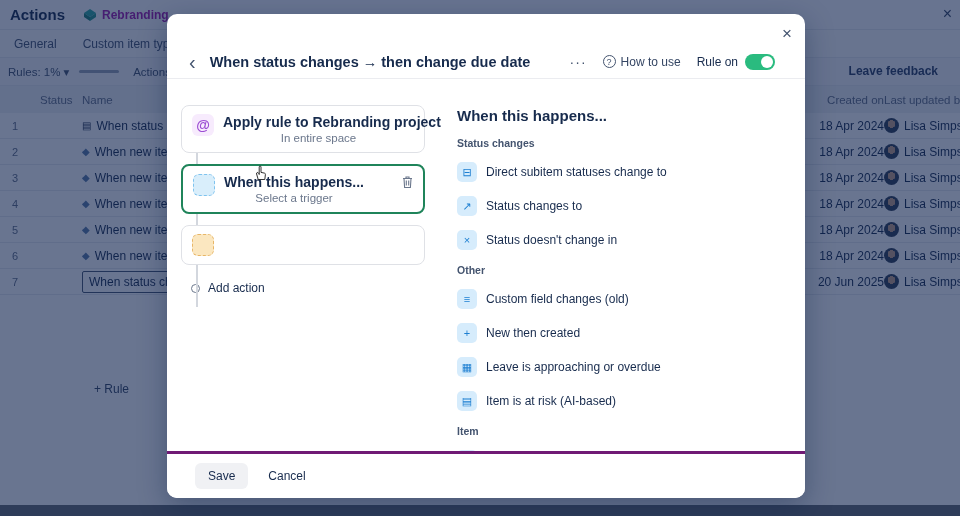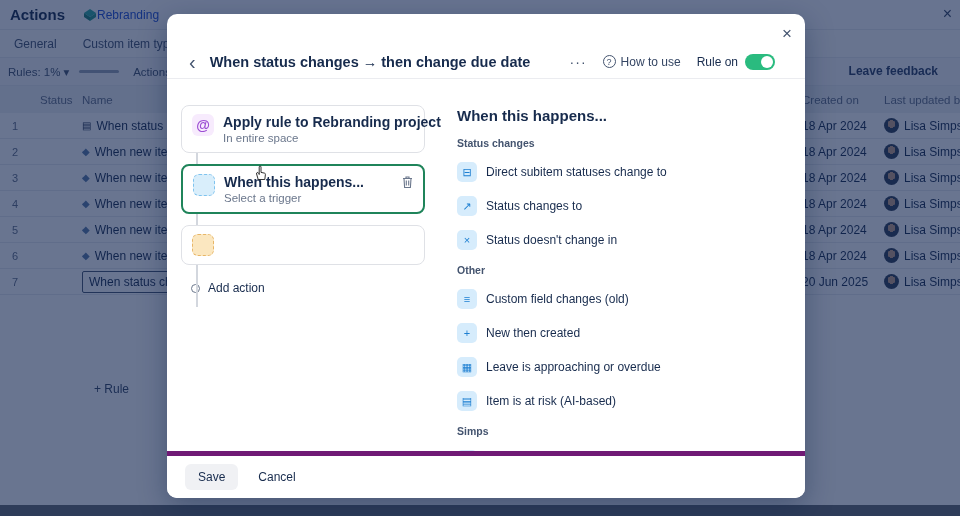--- a/index.html
+++ b/index.html
@@ -3,36 +3,36 @@
 <meta charset="utf-8">
 <style>
   * { margin:0; padding:0; box-sizing:border-box; }
   html,body { width:960px; height:516px; overflow:hidden; }
   body { font-family:"Liberation Sans", sans-serif; background:#fff; position:relative; }
 
   
   .bg { position:absolute; inset:0; z-index:0; background:#fff; }
   .topbar { position:absolute; left:0; top:0; width:960px; height:30px; background:#fdfdfe; border-bottom:1px solid #e7e9ee; display:flex; align-items:center; }
   .app-title { font-size:15px; font-weight:bold; color:#172b4d; margin-left:10px; }
-  .chip { display:flex; align-items:center; margin-left:18px; font-size:12px; color:#1d4ed8; }
+  .chip { display:flex; align-items:center; gap:5px; margin-left:18px; font-size:12px; color:#a21caf;font-weight:bold; }
   .bg-close { position:absolute; right:8px; top:5px; font-size:16px; color:#344563; cursor:default; }
   .tabsrow { position:absolute; left:0; top:30px; width:960px; height:27px; background:#fbfbfc; display:flex; align-items:center; gap:26px; padding-left:14px; font-size:12px; color:#44546f; }
   .controls { position:absolute; left:0; top:57px; width:960px; height:29px; background:#f6f7f9; border-top:1px solid #e7e9ee; border-bottom:1px solid #e7e9ee; display:flex; align-items:center; font-size:11.5px; color:#44546f; }
   .usage-rules { margin-left:8px; display:flex; align-items:center; gap:3px; }
   .usage-track { width:40px; height:3px; border-radius:2px; background:#99a3b5; margin-left:10px; }
   .usage-actions { margin-left:14px; white-space:nowrap; }
   .leave-feedback { position:absolute; right:22px; top:64px; font-size:12px; font-weight:bold; color:#2c3e63; }
 
   .table { position:absolute; left:0; top:86px; width:960px; }
   .thead { height:27px; background:#f0f1f4; display:flex; align-items:center; font-size:11.5px; color:#626f86; }
   .trow { height:26px; display:flex; align-items:center; border-bottom:1px solid #e8eaee; font-size:12px; color:#172b4d; background:#fff; }
   .c-num { width:30px; text-align:center; color:#626f86; font-size:11px; flex:none; }
   .c-status { width:52px; flex:none; padding-left:12px; }
   .c-name { width:720px; flex:none; display:flex; align-items:center; gap:5px; white-space:nowrap; overflow:hidden; }
-  .c-created { width:82px; flex:none; white-space:nowrap; }
+  .c-created { width:82px; flex:none; white-space:nowrap;text-align:right; }
   .c-user { flex:1; display:flex; align-items:center; gap:5px; white-space:nowrap; overflow:hidden; }
   .thead .c-status { padding-left:10px; }
   .row-icon { font-size:10px; color:#5b7ca8; }
   .row-icon.dark { color:#22304d; }
   .toggle { width:24px; height:13px; border-radius:7px; background:#17995f; position:relative; flex:none; }
   .toggle::after { content:""; position:absolute; right:1.5px; top:1.5px; width:10px; height:10px; border-radius:50%; background:#fff; }
   .name-box { border:1.5px solid #44546f; border-radius:2px; padding:3px 6px; background:#fff; }
   .avatar { width:15px; height:15px; border-radius:50%; flex:none;
             background:radial-gradient(circle at 50% 40%, #c9a083 0 33%, #2f3d55 34% 100%); }
   .add-rule { position:absolute; left:94px; top:382px; font-size:12px; color:#344563; }
@@ -60,33 +60,33 @@
   .pane-left { width:272px; padding:26px 14px 0 14px; position:relative; flex:none; }
   .connector { position:absolute; left:29px; top:40px; width:2px; height:188px; background:#d3d7de; }
   .step-card { position:relative; background:#fff; border:1px solid #dfe1e6; border-radius:8px; padding:8px 10px; display:flex; gap:9px; margin-bottom:11px; }
   .step-card.selected { border:2px solid #1f845a; }
   .step-icon { width:22px; height:22px; border-radius:6px; flex:none; display:flex; align-items:center; justify-content:center; font-size:13px; }
   .icon-rule { background:#f7ebfd; color:#9c4dd3; font-weight:bold; font-size:14px; }
   .icon-trigger { background:#d9eefb; border:1.5px dashed #7fc3ee; }
   .icon-cond { background:#fbe7c0; border:1.5px dashed #e7b668; }
   .step-text { min-width:0; }
   .step-title { font-size:14px; font-weight:bold; color:#172b4d; white-space:nowrap; }
-  .step-sub { font-size:11.5px; color:#6b778c; margin-top:2px; white-space:nowrap; }
+  .step-sub { font-size:11.5px; color:#6b778c; margin-top:2px; white-space:nowrap;text-align:center; }
   .trash { position:absolute; right:9px; top:9px; }
   .add-action { display:flex; align-items:center; gap:8px; margin:16px 0 0 10px; font-size:12px; color:#172b4d; }
   .add-circle { width:9px; height:9px; border:1.5px solid #6b778c; border-radius:50%; background:#fff; }
 
   .pane-right { flex:1; padding:28px 24px 0 18px; overflow:hidden; }
   .panel-heading { font-size:15px; font-weight:bold; color:#172b4d; margin-bottom:13px; }
   .section-label { font-size:10.5px; font-weight:bold; color:#44546f; margin:10px 0 9px 0; }
   .trigger-item { display:flex; align-items:center; gap:9px; padding:4px 0; margin-bottom:6px; }
   .t-icon { width:20px; height:20px; border-radius:5px; background:#d6ecfc; color:#1d7fd1; font-size:11px; display:flex; align-items:center; justify-content:center; flex:none; }
   .t-label { font-size:12px; color:#172b4d; }
 
-  .m-footer { position:absolute; left:0; bottom:0; width:100%; height:47px; border-top:5px solid #701a75; display:flex; align-items:center; gap:10px; padding-left:18px; background:#fff;margin-top:27px; }
+  .m-footer { position:absolute; left:0; bottom:0; width:100%; height:47px; border-top:3px solid #701a75; display:flex; align-items:center; gap:10px; padding-left:28px; background:#fff;margin-top:27px; }
   .btn-save { background:#f0f1f4; border:none; border-radius:6px; padding:6px 13px; font-size:12px; color:#172b4d; font-family:inherit; }
   .btn-cancel { background:none; border:none; padding:6px 10px; font-size:12px; color:#172b4d; font-family:inherit; }
 
   .cursor { position:absolute; left:253px; top:164px; z-index:200; }
 </style>
 </head>
 <body>
 
 <div class="bg">
   <div class="topbar">
@@ -307,21 +307,21 @@
       </div>
       <div class="trigger-item">
         <span class="t-icon">▦</span>
         <span class="t-label">Leave is approaching or overdue</span>
       </div>
       <div class="trigger-item">
         <span class="t-icon">▤</span>
         <span class="t-label">Item is at risk (AI-based)</span>
       </div>
 
-      <div class="section-label">Simps</div>
+      <div class="section-label">Item</div>
       <div class="trigger-item">
         <span class="t-icon">▭</span>
 
       </div>
 
     </div>
   </div>
 
   <div class="m-footer">
     <button class="btn-save">Save</button>

